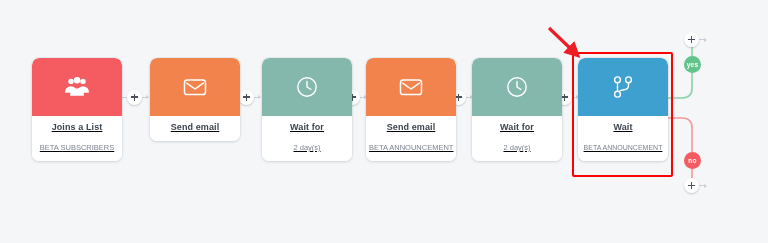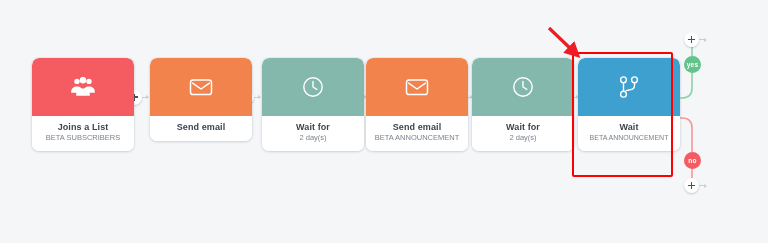--- a/index.html
+++ b/index.html
@@ -17,26 +17,27 @@
   #canvas {
     position: absolute;
     inset: 0;
     width: 768px;
     height: 243px;
   }
 
   
   .node {
     position: absolute;
-    width: 102px;
+    width: 90px;
     background: #ffffff;
     border-radius: 7px;
     box-shadow: 0 1px 3px rgba(30,40,60,0.14), 0 0 0 1px rgba(30,40,60,0.04);
     overflow: hidden;
     z-index: 4;
+    text-decoration: underline;
   }
   .node-head {
     height: 58px;
     border-radius: 7px 7px 0 0;
     display: flex;
     align-items: center;
     justify-content: center;
   }
   .node-body {
     background: #fff;
@@ -48,21 +49,21 @@
     font-weight: bold;
     color: #3c4450;
     line-height: 11px;
     letter-spacing: .1px;
     white-space: nowrap;
   }
   .node-sub {
     font-size: 7.5px;
     color: #7b838f;
     line-height: 10px;
-    margin-top: 0;
+    margin-top: 10px;
     white-space: nowrap;
   }
   .icon-svg { display: block; }
 
   
   .connector {
     position: absolute;
     height: 14px;
     display: flex;
     align-items: center;

